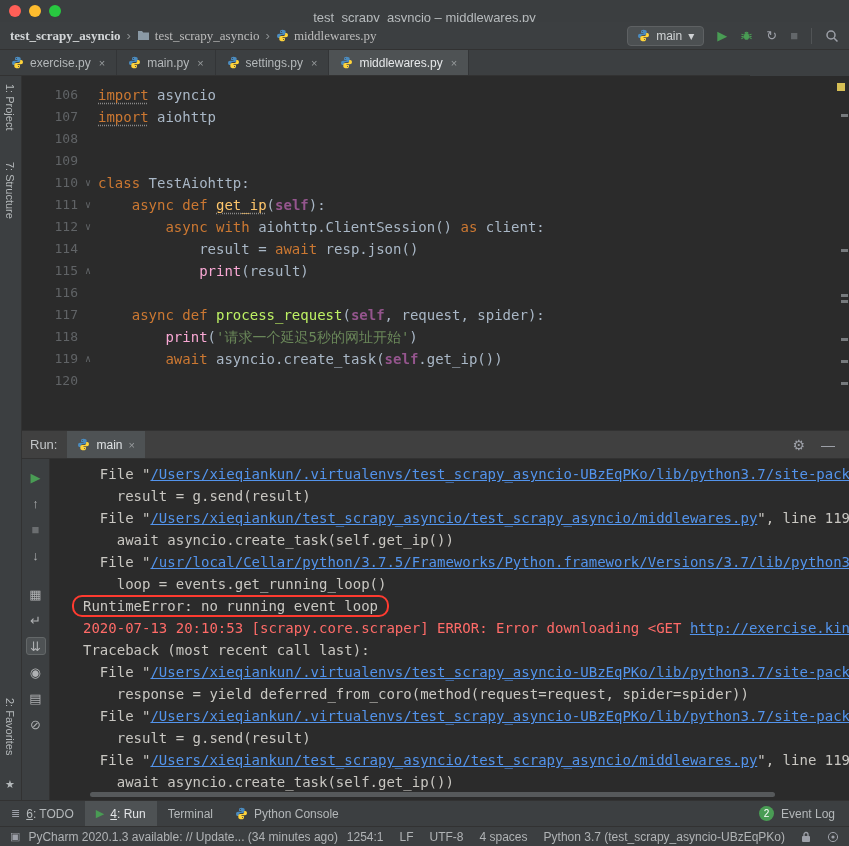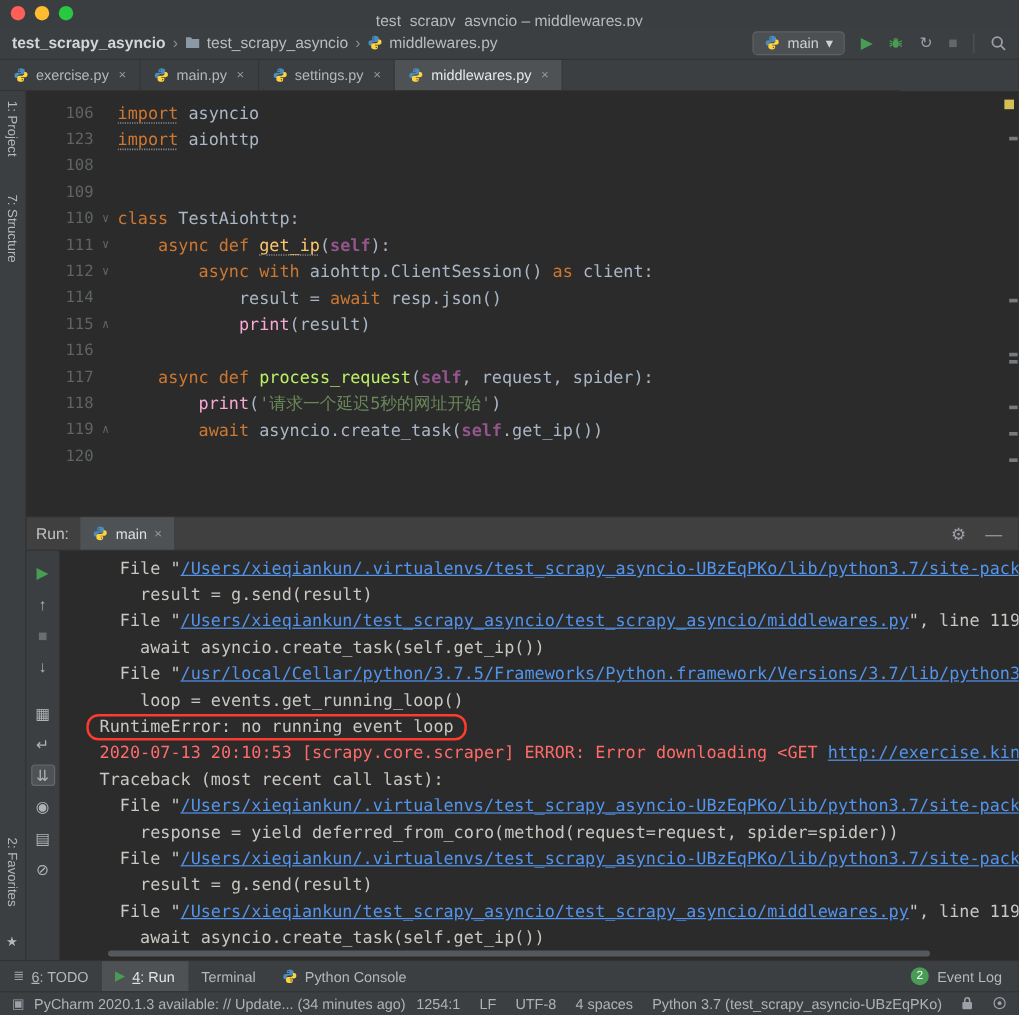--- a/index.html
+++ b/index.html
@@ -12,21 +12,21 @@
   .title-bar { position:absolute; left:0; top:0; width:849px; height:35px;
     background:#3b3e40; border-bottom:1px solid #2c2e30; display:flex; align-items:center; }
   .traffic { position:absolute; left:9px; top:5px; display:flex; gap:8px; }
   .light { width:12px; height:12px; border-radius:50%; }
   .title { flex:1; text-align:center; color:#b6babc; font-size:13px; }
   
   .nav-bar { position:absolute; left:0; top:22px; width:849px; height:28px;
     background:#3c3f41; border-bottom:1px solid #323232; display:flex; align-items:center;
     padding:0 10px; font-size:13px; color:#bbbbbb; }
   .breadcrumb { display:flex; align-items:center; }
-  .crumb { display:flex; align-items:center; gap:5px; cursor:default; }
+  .crumb { display:flex; align-items:center; gap:5px; cursor:default;font-family:Liberation Serif, serif; }
   .crumb.bold { font-weight:bold; color:#d3d6d8; }
   .crumb-sep { color:#8a8e90; margin:0 6px; font-size:13px; }
   .bc-icon { display:inline-flex; }
   .nav-right { margin-left:auto; display:flex; align-items:center; gap:13px; }
   .run-chip { display:flex; align-items:center; gap:6px; background:#4c5052;
     border:1px solid #5e6163; border-radius:4px; padding:2px 9px; color:#cfd2d4; font-size:12px; }
   .nav-ic { font-size:13px; color:#9da0a8; display:inline-flex; align-items:center; }
   .nav-ic.green { color:#499C54; }
   .nav-ic.dim { color:#63676a; }
   .vsep { width:1px; height:16px; background:#515456; }
@@ -100,21 +100,21 @@
   .bb-ic.green { color:#499C54; }
   .mn { text-decoration:underline; }
   .bb-right { margin-left:auto; display:flex; align-items:center; gap:7px; padding-right:14px; }
   .badge { width:15px; height:15px; border-radius:50%; background:#499C54; color:#fff;
     font-size:10px; display:flex; align-items:center; justify-content:center; }
   
   .status-bar { position:absolute; left:0; top:826px; width:849px; height:20px;
     background:#3c3f41; border-top:1px solid #323232; display:flex; align-items:center;
     font-size:12px; color:#b0b3b5; padding:0 10px; gap:8px; }
   .sb-ic { color:#9da0a8; font-size:11px; display:inline-flex; }
-  .sb-right { margin-left:auto; display:flex; align-items:flex-start; gap:16px; }
+  .sb-right { margin-left:auto; display:flex; align-items:center; gap:16px; }
 </style>
 </head>
 <body>
 
 <div id="ide">
 
   <div class="title-bar">
     <div class="traffic">
       <span class="light" style="background:#ff5f57"></span>
       <span class="light" style="background:#febc2e"></span>
@@ -231,21 +231,21 @@
   </div>
 
   <div class="editor">
     <div>
         <div class="ed-row">
           <div class="ed-num">106</div>
           <div class="ed-fold"></div>
           <div class="ed-code"><span class="tok-kwu">import</span><span class="tok-pl"> asyncio</span></div>
         </div>
         <div class="ed-row">
-          <div class="ed-num">123</div>
+          <div class="ed-num">107</div>
           <div class="ed-fold"></div>
           <div class="ed-code"><span class="tok-kwu">import</span><span class="tok-pl"> aiohttp</span></div>
         </div>
         <div class="ed-row">
           <div class="ed-num">108</div>
           <div class="ed-fold"></div>
           <div class="ed-code"></div>
         </div>
         <div class="ed-row">
           <div class="ed-num">109</div>

